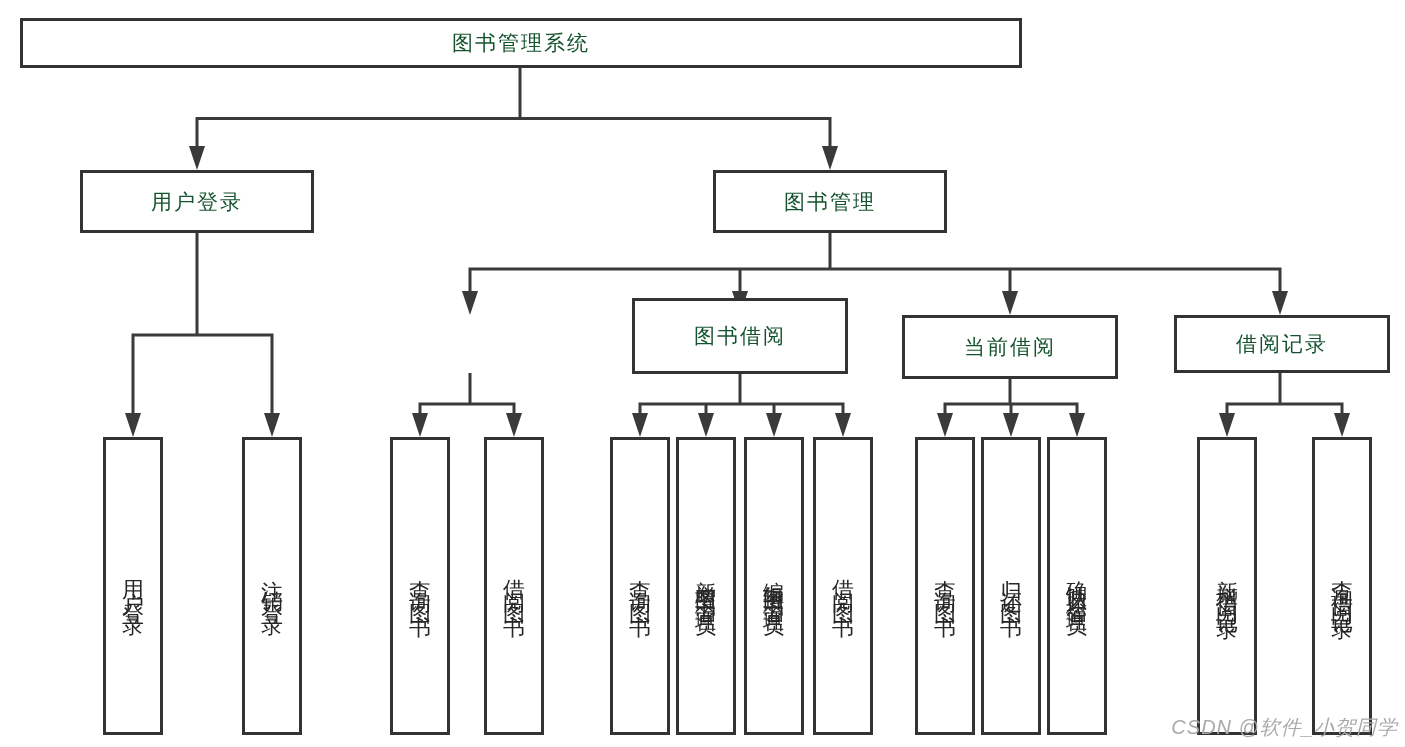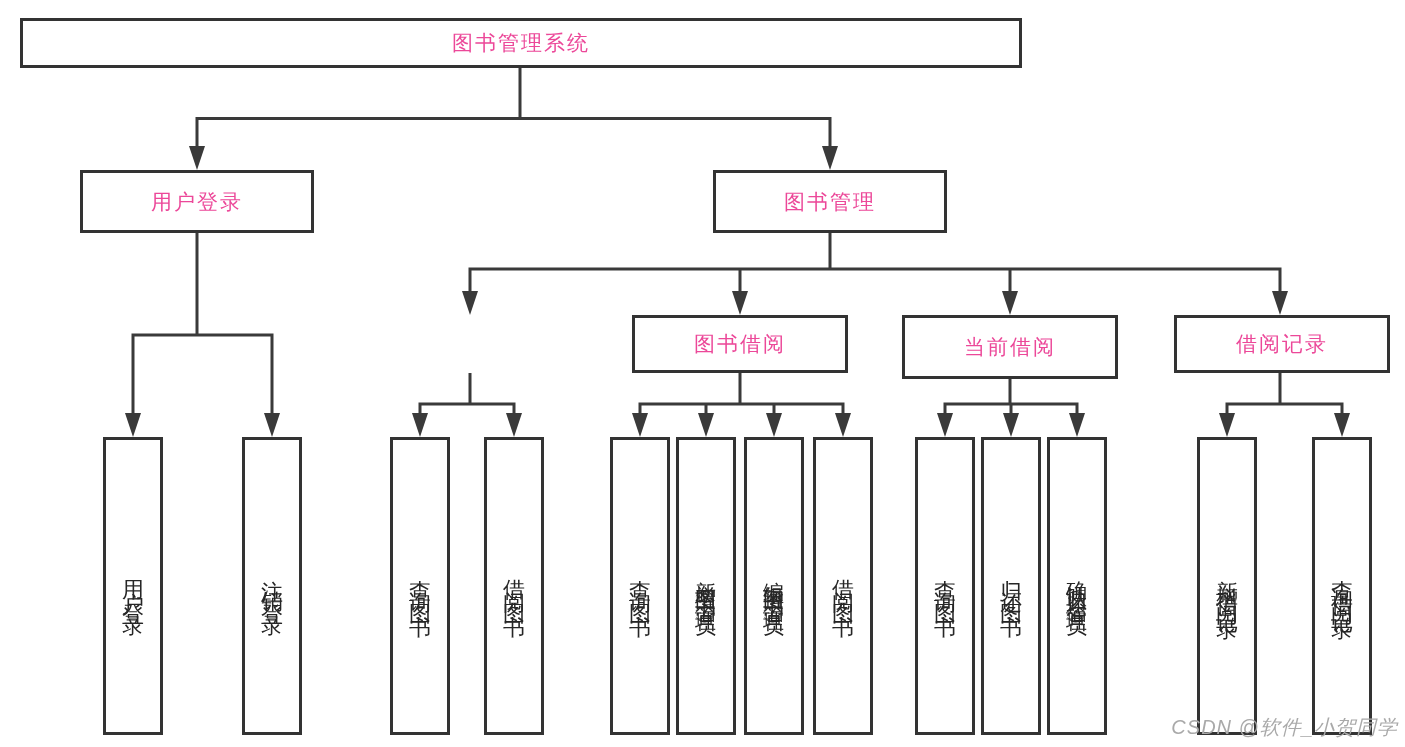--- a/index.html
+++ b/index.html
@@ -7,21 +7,21 @@
     width:1405px;height:747px;position:relative;overflow:hidden;
     font-family:"Liberation Sans","DejaVu Sans",sans-serif;
   }
   .canvas{position:absolute;inset:0;width:1405px;height:747px;}
   svg.connectors{position:absolute;left:0;top:0;z-index:1;}
   .box{
     position:absolute;box-sizing:border-box;background:#ffffff;
     border:3px solid #333333;display:flex;align-items:center;justify-content:center;
     z-index:2;
   }
-  .hlbl{font-size:21px;letter-spacing:2px;color:#ec4899;white-space:nowrap;}
+  .hlbl{font-size:21px;letter-spacing:2px;color:#14532d;white-space:nowrap;}
   .leaf{top:437px;width:60px;height:298px;}
   .vlbl{
     writing-mode:vertical-rl;text-orientation:mixed;
     font-size:22px;letter-spacing:12px;line-height:1;color:#262626;white-space:nowrap;
   }
   .vmid .vlbl{letter-spacing:8px;}
   .vlong .vlbl{letter-spacing:5px;font-size:21px;}
   .watermark{
     position:absolute;right:7px;bottom:6px;z-index:3;
     font-size:20px;letter-spacing:1px;color:#a9a9a9;white-space:nowrap;font-style:italic;
@@ -69,21 +69,21 @@
     <span class="hlbl">图书管理系统</span>
   </div>
 
   <div class="box" style="left:80px;top:170px;width:234px;height:63px">
     <span class="hlbl">用户登录</span>
   </div>
   <div class="box" style="left:713px;top:170px;width:234px;height:63px">
     <span class="hlbl">图书管理</span>
   </div>
 
-  <div class="box" style="left:632px;top:315px;width:216px;height:58px">
+  <div class="box" style="left:632px;top:298px;width:216px;height:76px">
     <span class="hlbl">图书借阅</span>
   </div>
   <div class="box" style="left:902px;top:315px;width:216px;height:64px">
     <span class="hlbl">当前借阅</span>
   </div>
   <div class="box" style="left:1174px;top:315px;width:216px;height:58px">
     <span class="hlbl">借阅记录</span>
   </div>
 
   <div class="box leaf" style="left:103px">

